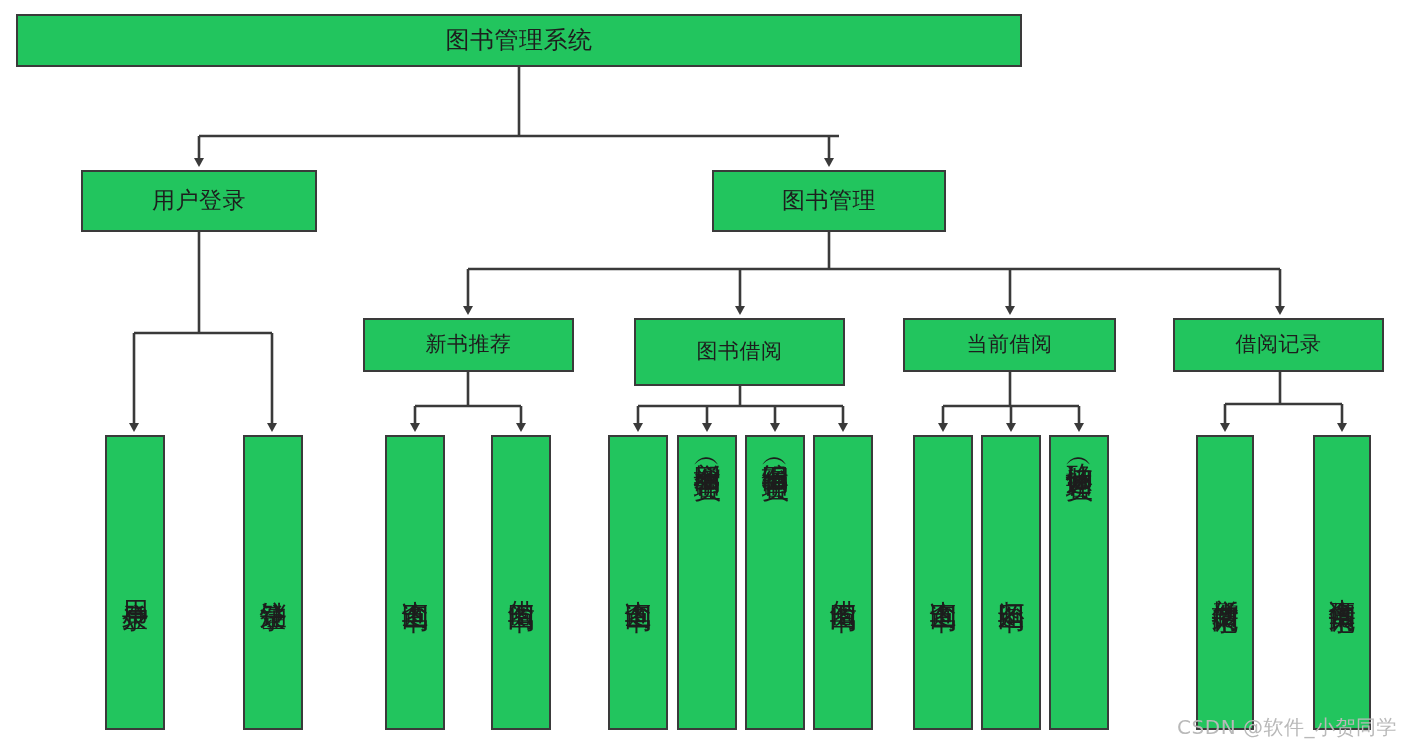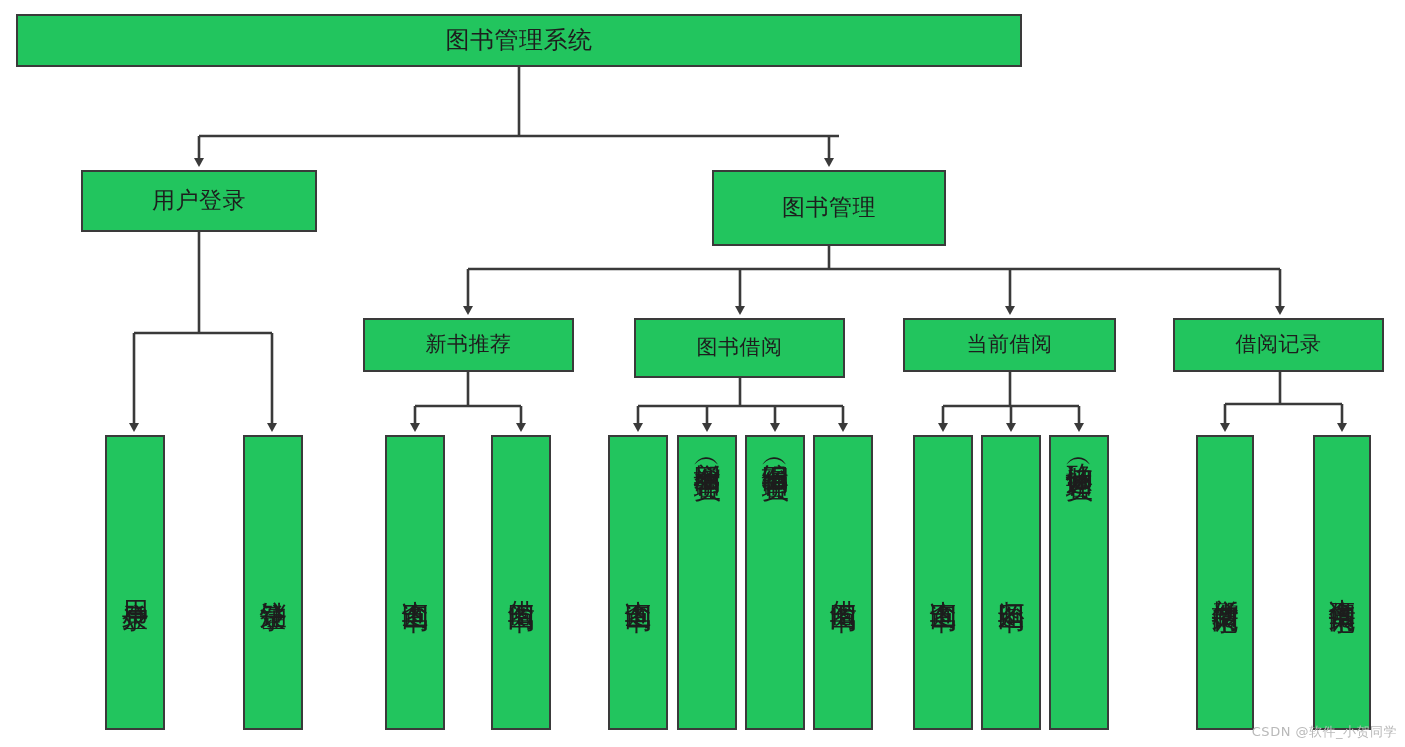--- a/index.html
+++ b/index.html
@@ -58,21 +58,21 @@
     white-space: normal;
   }
   .node-leaf.leaf-mid {
     align-items: center;
     padding-top: 0;
   }
   .watermark {
     position: absolute;
     right: 8px;
     bottom: 6px;
-    font-size: 13px;
+    font-size: 20px;
     color: #b9b9b9;
     letter-spacing: 0.5px;
     z-index: 6;
     white-space: nowrap;
     margin-top: 25px;
   }
 </style>
 </head>
 <body>
 
@@ -128,28 +128,28 @@
     </g>
   </svg>
 
   <div class="node node-root" style="left:16px; top:14px; width:1006px; height:53px;">
     <span class="label">图书管理系统</span>
   </div>
 
   <div class="node node-l1" style="left:81px; top:170px; width:236px; height:62px;">
     <span class="label">用户登录</span>
   </div>
-  <div class="node node-l1" style="left:712px; top:170px; width:234px; height:76px;">
+  <div class="node node-l1" style="left:712px; top:170px; width:234px; height:62px;">
     <span class="label">图书管理</span>
   </div>
 
   <div class="node node-l2" style="left:363px; top:318px; width:211px; height:54px;">
     <span class="label">新书推荐</span>
   </div>
-  <div class="node node-l2" style="left:634px; top:318px; width:211px; height:60px;">
+  <div class="node node-l2" style="left:634px; top:318px; width:211px; height:68px;">
     <span class="label">图书借阅</span>
   </div>
   <div class="node node-l2" style="left:903px; top:318px; width:213px; height:54px;">
     <span class="label">当前借阅</span>
   </div>
   <div class="node node-l2" style="left:1173px; top:318px; width:211px; height:54px;">
     <span class="label">借阅记录</span>
   </div>
 
   <div class="node node-leaf leaf-mid" style="left:105px; top:435px; width:60px; height:295px;">

